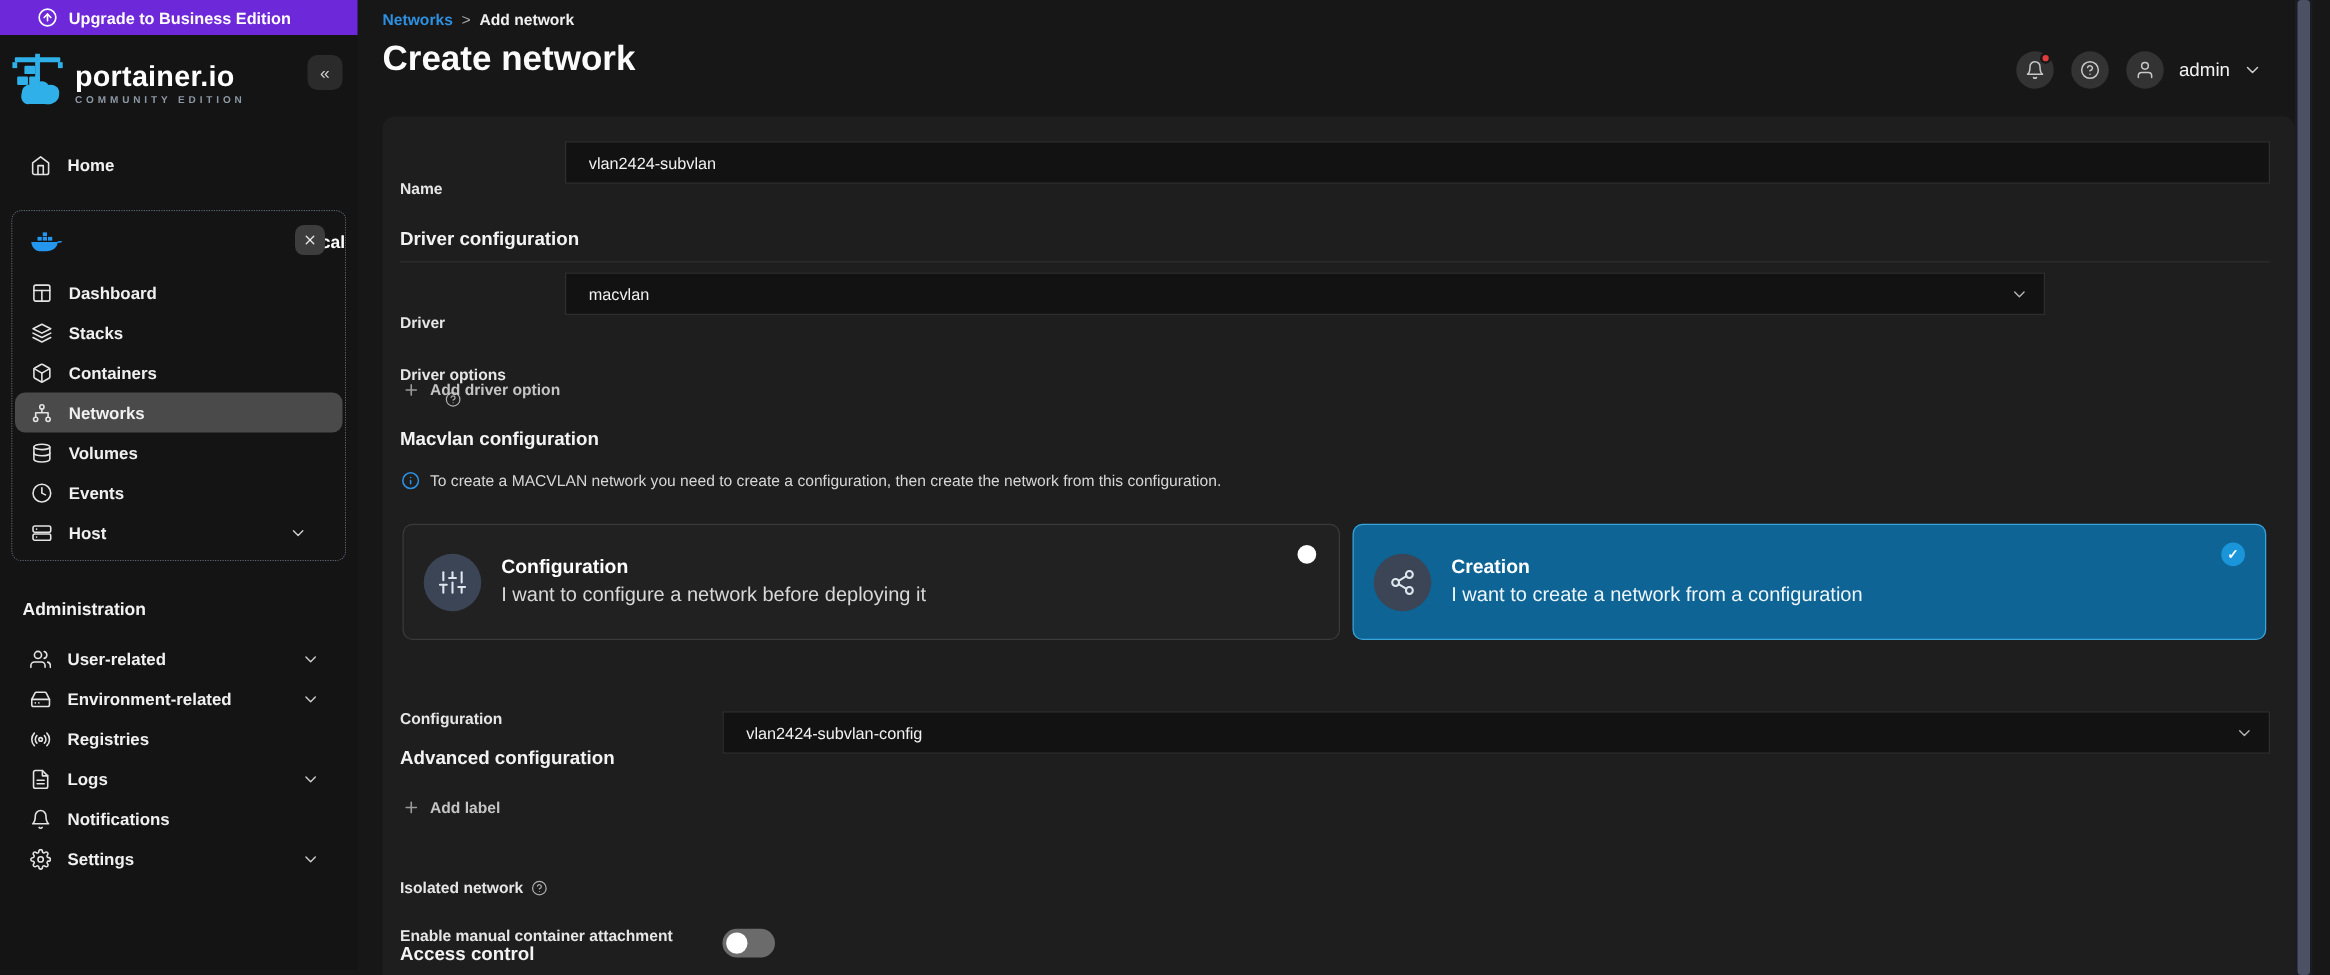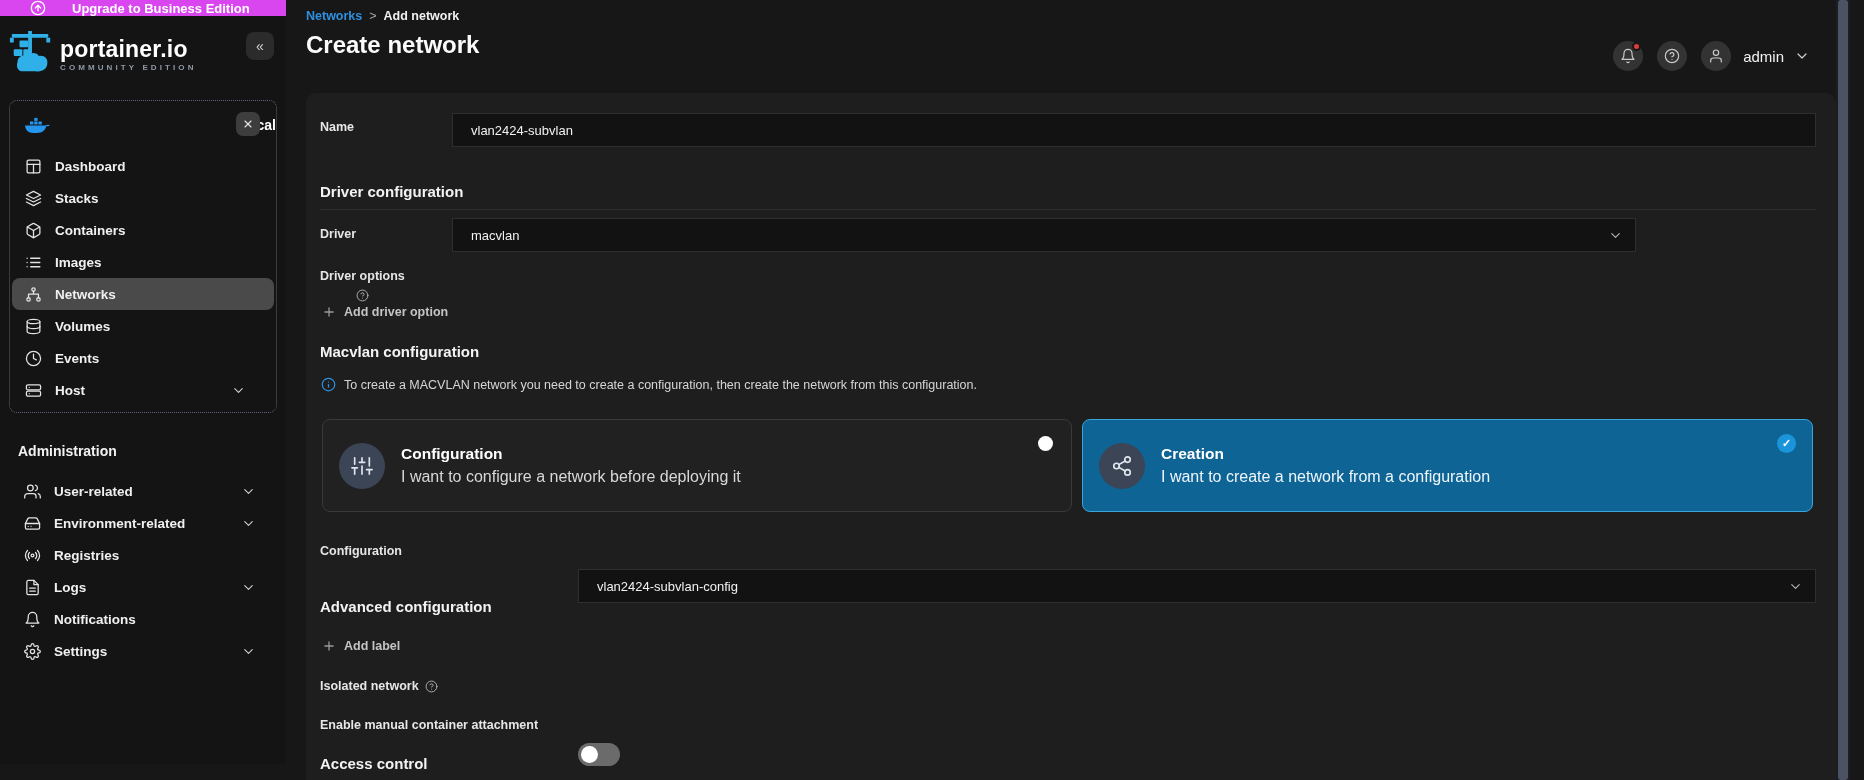--- a/index.html
+++ b/index.html
@@ -2,21 +2,21 @@
 <html><head>
 <meta charset="utf-8">
 <style>
   * { box-sizing: border-box; margin: 0; padding: 0; }
   html,body { width:1864px; height:780px; overflow:hidden; }
   body { background:#171717; font-family:"Liberation Sans", sans-serif; position:relative; color:#e8e8e8; }
   svg { fill:none; stroke:currentColor; stroke-width:1.8; stroke-linecap:round; stroke-linejoin:round; }
 
   
   .left-col { position:absolute; left:0; top:0; width:286px; height:780px; z-index:3; }
-  .upgrade-bar { height:16px; background:#d946ef; color:#fff; display:flex; align-items:center; padding-left:30px; gap:26px; font-size:13px; font-weight:700; }
+  .upgrade-bar { height:28px; background:#6d28d9; color:#fff; display:flex; align-items:center; padding-left:30px; gap:9px; font-size:13px; font-weight:700; }
   .upgrade-bar svg { width:16px; height:16px; stroke-width:2; }
   .sidebar { height:748px; background:#141414; position:relative; }
 
   .logo-row { display:flex; align-items:center; gap:6px; padding:12px 10px 0 8px; }
   .logo-mark { width:46px; height:52px; flex:0 0 auto; }
   .logo-title { font-size:23px; font-weight:600; color:#fff; letter-spacing:.2px; line-height:24px; }
   .logo-sub { font-size:8px; font-weight:700; color:#8d98a5; letter-spacing:3.1px; margin-top:2px; }
   .collapse-btn { position:absolute; right:12px; top:16px; width:28px; height:28px; background:#2b2b2b; border-radius:8px; color:#cfcfcf; font-size:14px; display:flex; align-items:center; justify-content:center; cursor:pointer; }
 
   .nav-item { height:32px; display:flex; align-items:center; padding-left:24px; color:#f0f0f0; font-size:13.5px; font-weight:600; position:relative; cursor:pointer; }
@@ -36,37 +36,37 @@
   .env-block .nav-item.active { margin:0 2px; padding-left:13px; }
 
   .admin-title { margin:30px 0 16px 18px; font-size:14px; font-weight:600; color:#f2f2f2; }
 
   
   .main { position:absolute; left:286px; top:0; width:1564px; height:780px; background:#171717; }
   .breadcrumb { position:absolute; left:20px; top:9px; font-size:12.5px; font-weight:600; display:flex; gap:7px; align-items:center; }
   .crumb-link { color:#2d90e0; cursor:pointer; }
   .crumb-sep { color:#a8a8a8; font-weight:400; }
   .crumb-cur { color:#f0f0f0; }
-  .page-title { position:absolute; left:20px; top:31px; font-size:24px; font-weight:600; color:#fbfbfb; }
+  .page-title { position:absolute; left:20px; top:31px; font-size:28px; font-weight:600; color:#fbfbfb; }
 
   .header-controls { position:absolute; right:40px; top:41px; display:flex; align-items:center; }
   .icon-circle { width:30px; height:30px; border-radius:50%; background:#333; color:#c9c9c9; display:flex; align-items:center; justify-content:center; position:relative; margin-left:14px; cursor:pointer; }
   .icon-circle svg { width:16px; height:16px; }
   .red-dot { position:absolute; top:1px; right:2px; width:9px; height:9px; background:#e03c3c; border-radius:50%; border:2px solid #171717; }
   .admin-label { color:#f2f2f2; font-size:15px; margin-left:12px; }
   .user-chev { width:16px; height:16px; color:#cfcfcf; margin-left:10px; cursor:pointer; }
 
   
   .scrollbar-col { position:absolute; right:0; top:0; width:14px; height:780px; background:#1b1d25; z-index:5; }
   .scroll-thumb { position:absolute; right:2px; top:0; width:10px; height:780px; background:#4c5264; border-radius:3px; }
 
   
   .widget { position:absolute; left:20px; top:93px; width:1530px; height:700px; background:#1e1e1e; border-radius:10px; }
   .abs { position:absolute; }
-  .field-label { font-size:12.5px; font-weight:600; color:#e6e6e6; display:flex; align-items:center; gap:6px; }
+  .field-label { font-size:12.5px; font-weight:600; color:#e6e6e6; display:flex; align-items:center; gap:6px;margin-top:24px; }
   .help-icon { width:13px; height:13px; color:#b0b0b0; }
   .text-input, .select { background:#121212; border:1px solid #2e2e2e; border-radius:0; height:34px; color:#f1f1f1; font-size:13px; padding:0 18px; display:flex; align-items:center; font-family:"Liberation Sans", sans-serif; }
   .text-input { width:100%; }
   .select { position:relative; cursor:pointer; }
   .select .sel-chev { position:absolute; right:12px; width:15px; height:15px; color:#b5b5b5; }
   .section-title { font-size:15px; font-weight:700; color:#f3f3f3; padding-bottom:9px; border-bottom:1px solid rgba(255,255,255,0.07); }
   .add-link { display:flex; align-items:center; gap:8px; font-size:12.5px; font-weight:600; color:#c4c4c4; cursor:pointer; }
   .add-link svg { width:14px; height:14px; color:#9b9b9b; stroke-width:2.2; }
   .info-line { display:flex; align-items:center; gap:8px; font-size:12.5px; color:#d6d6d6; }
   .info-line svg { width:15px; height:15px; color:#2d90e0; stroke-width:2; }
@@ -112,20 +112,27 @@
           <rect x="16" y="21" width="9" height="7" rx="1"></rect>
         <path d="M10 34c0-5 6-8 11-6 2-4 9-4 11 0 6-1 10 3 9 8 0 6-6 9-12 8H17c-6 1-9-4-7-10z"></path>
       </svg>
       <div>
         <div class="logo-title">portainer.io</div>
         <div class="logo-sub">COMMUNITY EDITION</div>
       </div>
     </div>
     <div class="collapse-btn">«</div>
 
+    <div class="nav-item home-item">
+      <svg class="nav-icon" viewBox="0 0 24 24">
+          <path d="M3 9l9-7 9 7v11a2 2 0 0 1-2 2H5a2 2 0 0 1-2-2z"></path>
+          <polyline points="9 22 9 12 15 12 15 22"></polyline>
+        </svg>
+      <span class="nav-label">Home</span>
+    </div>
 
     <div class="env-block">
       <div class="env-head">
         <svg class="docker-icon" viewBox="0 0 28 20" style="stroke:none;fill:#2496ed;">
           <rect x="6" y="7" width="3.4" height="3"></rect>
             <rect x="10.2" y="7" width="3.4" height="3"></rect>
             <rect x="10.2" y="3.4" width="3.4" height="3"></rect>
             <rect x="14.4" y="7" width="3.4" height="3"></rect>
           <path d="M1 11h20.5c1.2-.9 3.2-1 4.5-.2-1 .9-2.6 1.1-3.8.7-.6 4.2-4 7-9.2 7h-4C4.3 18.5 1.6 15.6 1 11z"></path>
         </svg>
@@ -154,31 +161,20 @@
           </svg>
         <span class="nav-label">Stacks</span>
       </div>
       <div class="nav-item">
         <svg class="nav-icon" viewBox="0 0 24 24">
             <path d="M21 16V8a2 2 0 0 0-1-1.73l-7-4a2 2 0 0 0-2 0l-7 4A2 2 0 0 0 3 8v8a2 2 0 0 0 1 1.73l7 4a2 2 0 0 0 2 0l7-4A2 2 0 0 0 21 16z"></path>
             <polyline points="3.27 6.96 12 12.01 20.73 6.96"></polyline>
             <line x1="12" y1="22.08" x2="12" y2="12"></line>
           </svg>
         <span class="nav-label">Containers</span>
-      </div>
-      <div class="nav-item">
-        <svg class="nav-icon" viewBox="0 0 24 24">
-            <line x1="8" y1="6" x2="21" y2="6"></line>
-            <line x1="8" y1="12" x2="21" y2="12"></line>
-            <line x1="8" y1="18" x2="21" y2="18"></line>
-            <line x1="3" y1="6" x2="3.01" y2="6"></line>
-            <line x1="3" y1="12" x2="3.01" y2="12"></line>
-            <line x1="3" y1="18" x2="3.01" y2="18"></line>
-          </svg>
-        <span class="nav-label">Images</span>
       </div>
       <div class="nav-item active">
         <svg class="nav-icon" viewBox="0 0 24 24">
             <circle cx="12" cy="5" r="2.4"></circle>
             <circle cx="5" cy="19" r="2.4"></circle>
             <circle cx="19" cy="19" r="2.4"></circle>
             <path d="M12 7.5v4M12 11.5H5v4.8M12 11.5h7v4.8"></path>
           </svg>
         <span class="nav-label">Networks</span>
       </div>

